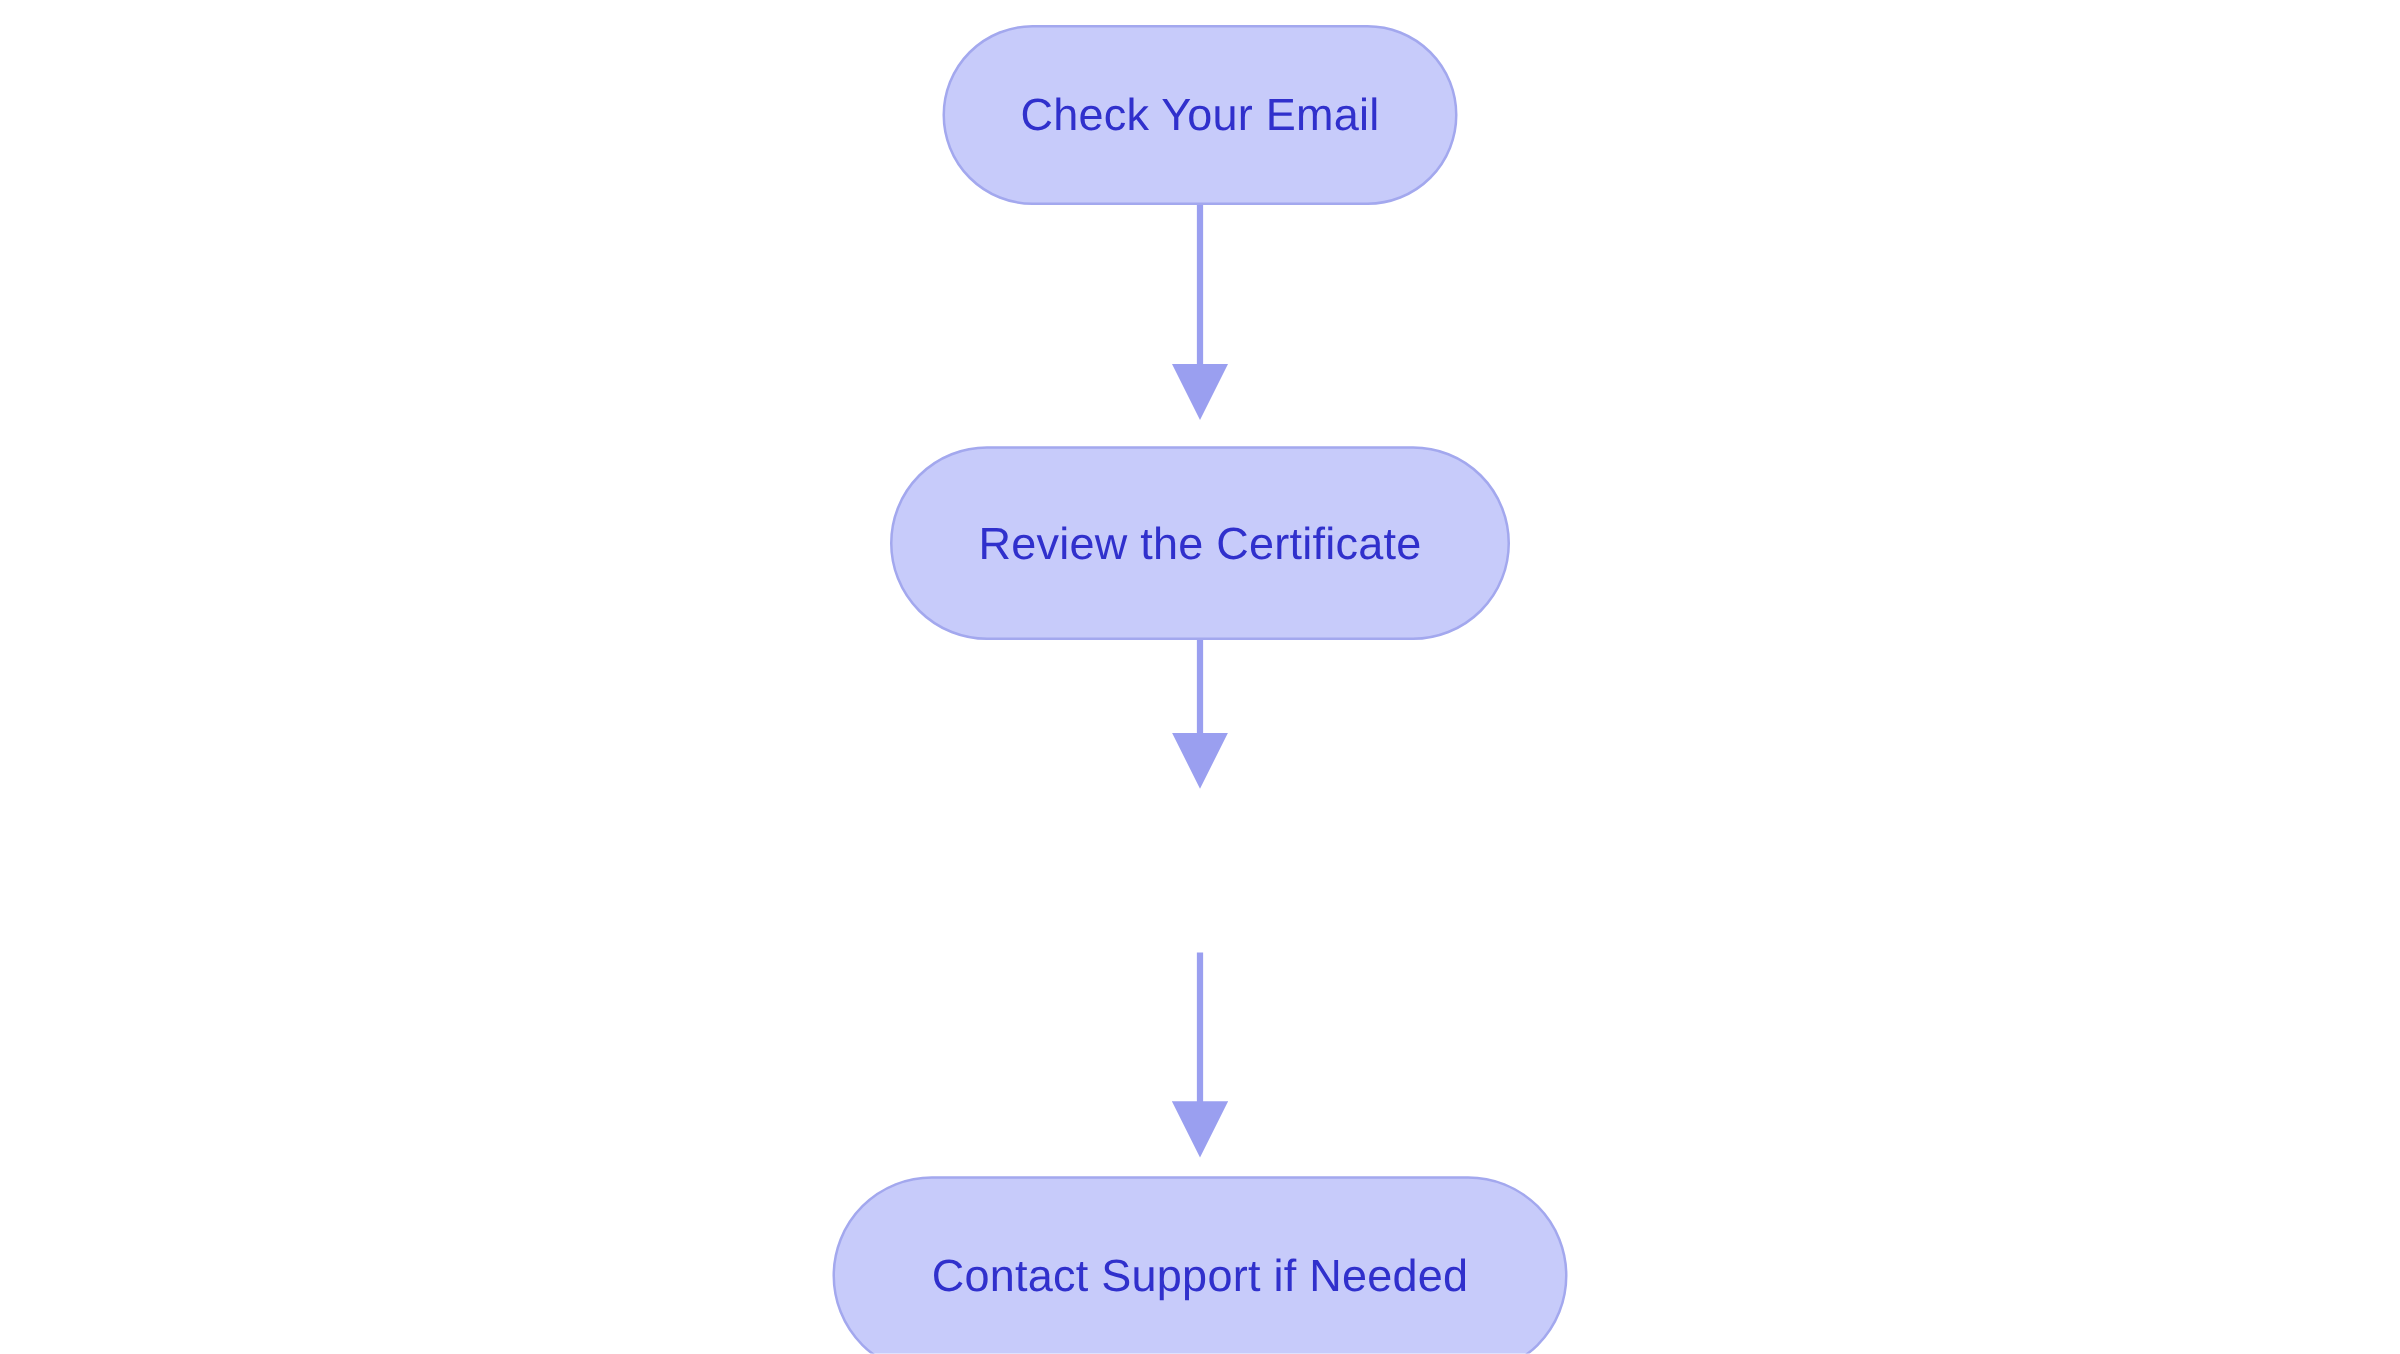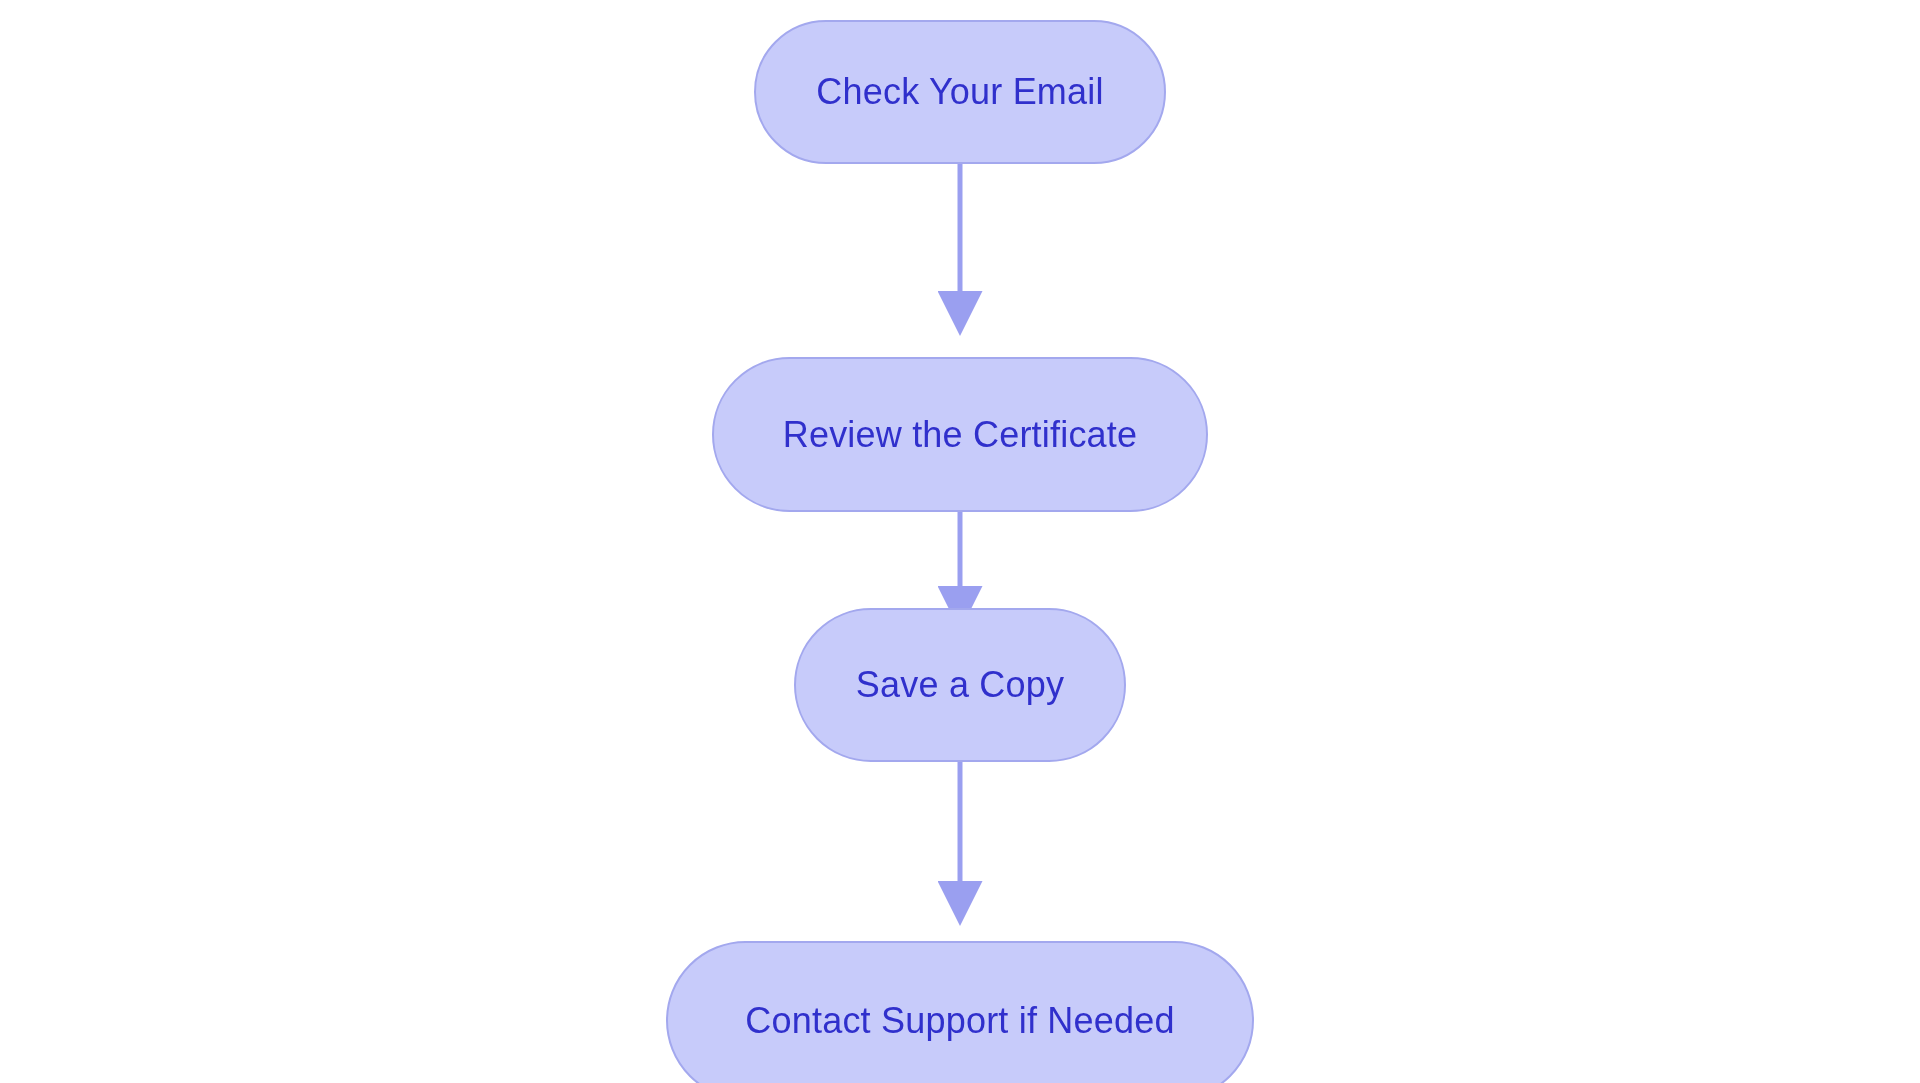--- a/index.html
+++ b/index.html
@@ -67,21 +67,18 @@
   </svg>
 
   <div class="node" id="node-0" style="left: 754px; top: 20px; width: 412px; height: 144px; background: rgb(199, 203, 250); border-color: rgb(163, 168, 238); color: rgb(48, 48, 204); border-radius: 72px;">
     <span class="node-label">Check Your Email</span>
   </div>
 
   <div class="node" id="node-1" style="left: 712px; top: 313px; width: 496px; height: 155px; background: rgb(199, 203, 250); border-color: rgb(163, 168, 238); color: rgb(48, 48, 204); border-radius: 77.5px; margin-top: 44px;">
     <span class="node-label">Review the Certificate</span>
   </div>
 
-  <div class="node" id="node-2" style="left: 794px; top: 608px; width: 332px; height: 154px; background: rgb(199, 203, 250); border-color: rgb(163, 168, 238); color: rgb(48, 48, 204); border-radius: 77px;">
-    <span class="node-label">Save a Copy</span>
-  </div>
 
   <div class="node" id="node-3" style="left: 666px; top: 941px; width: 588px; height: 159px; background: rgb(199, 203, 250); border-color: rgb(163, 168, 238); color: rgb(48, 48, 204); border-radius: 79.5px;">
     <span class="node-label">Contact Support if Needed</span>
   </div>
 
 </div>
 
 </body></html>

